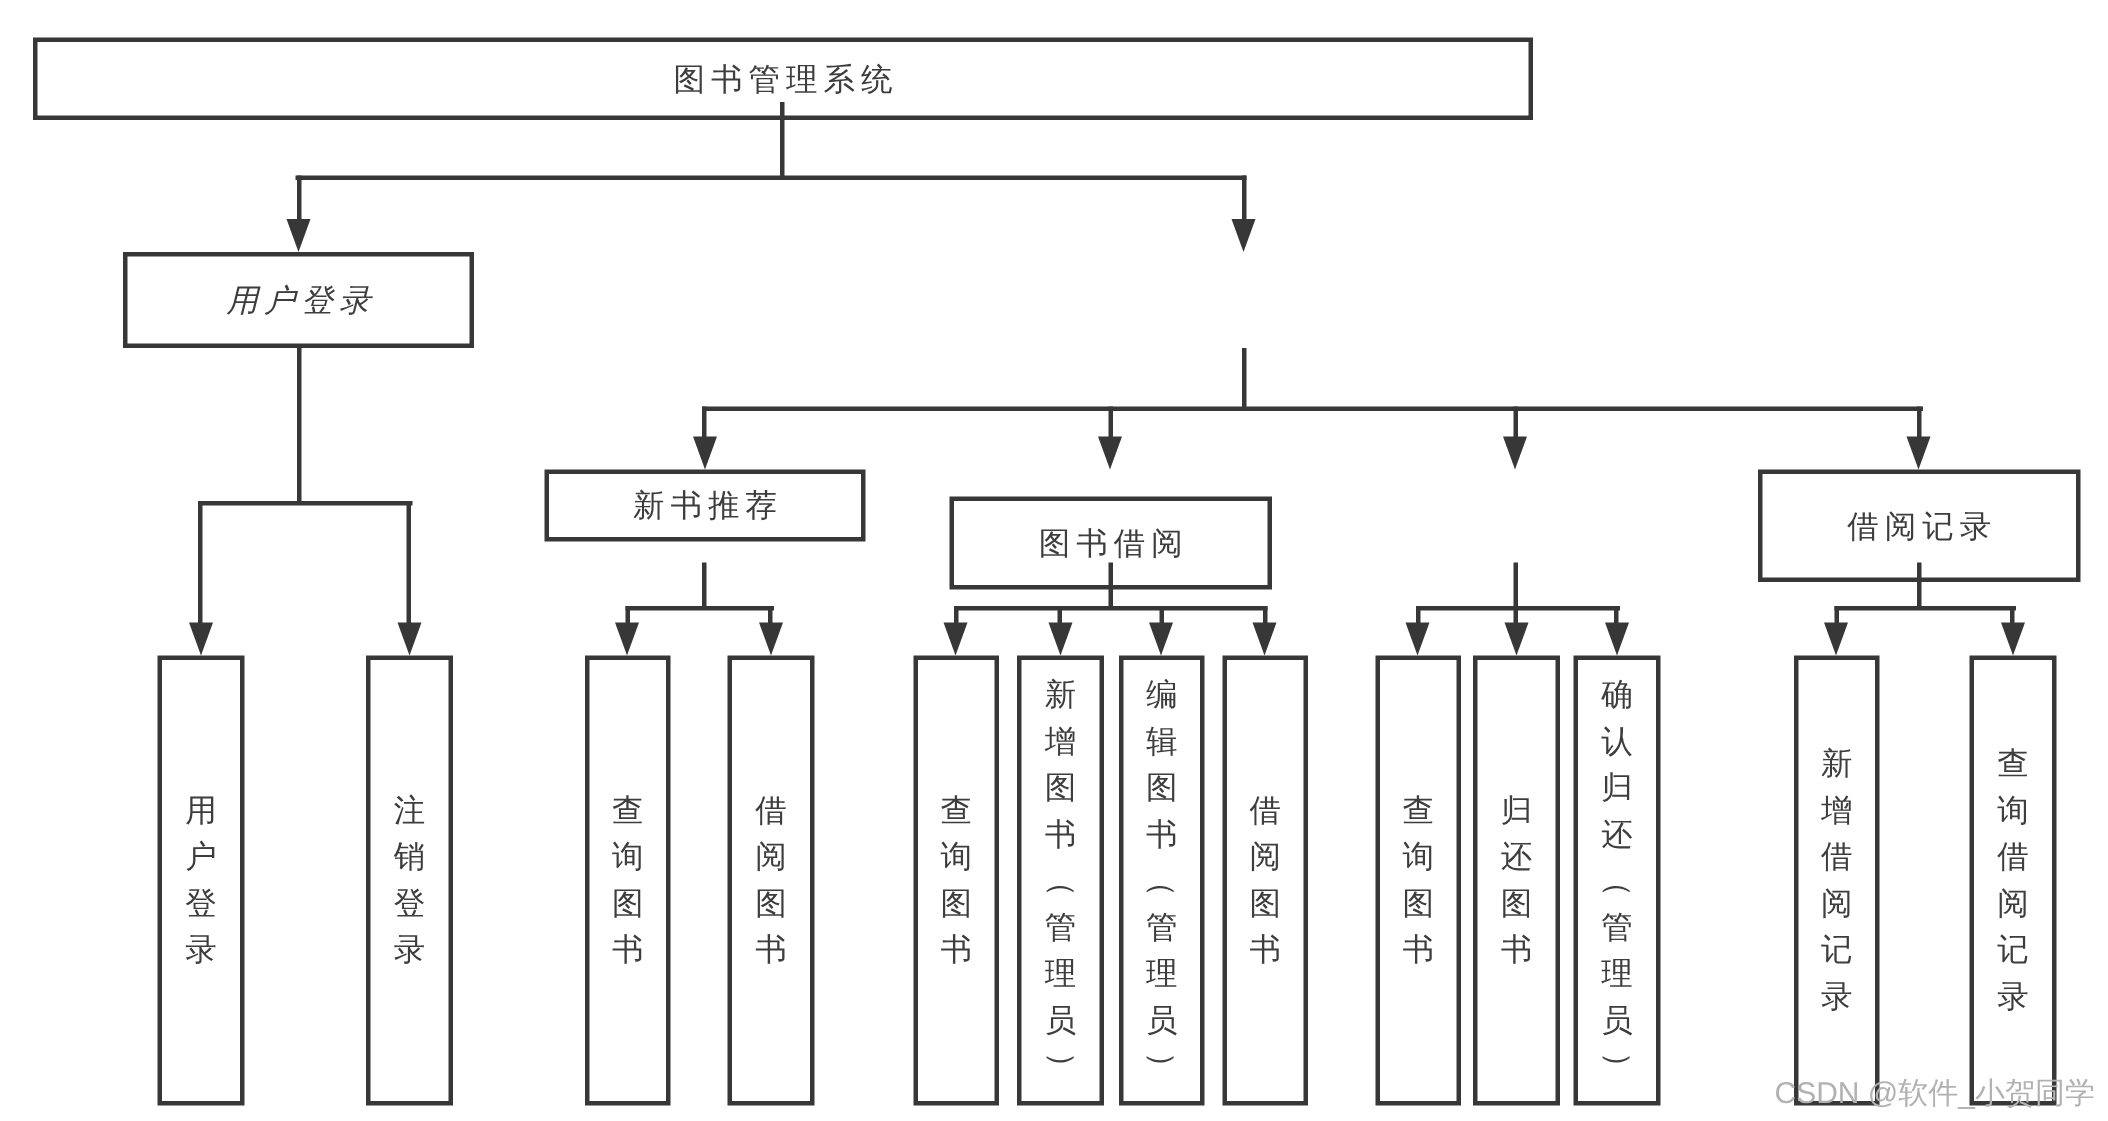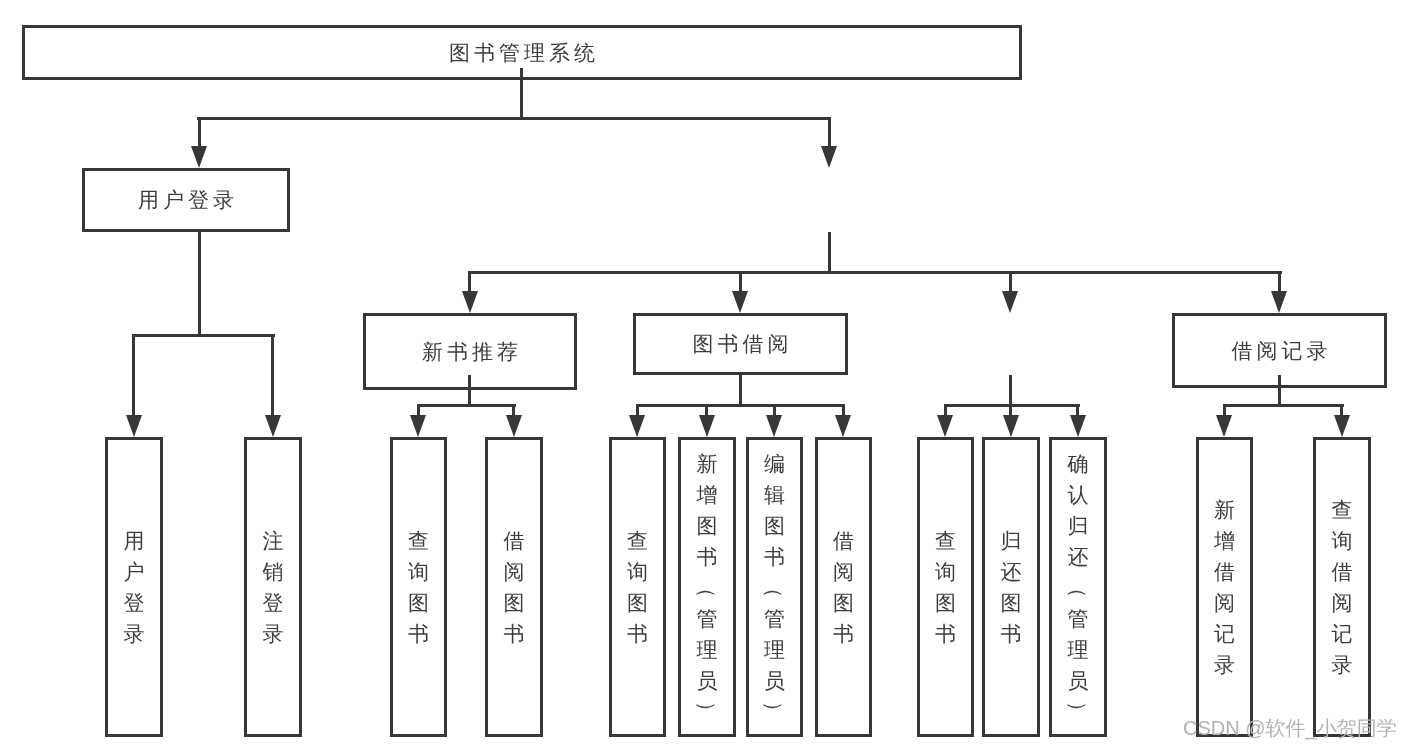--- a/index.html
+++ b/index.html
@@ -58,28 +58,28 @@
 </style>
 </head>
 <body>
 
 <div class="canvas">
 
   <div class="box" style="left:22px;top:13px;width:1000px;height:55px;margin-top:12px;">
     <span class="hlabel">图书管理系统</span>
   </div>
 
-  <div class="box" style="left:82px;top:168px;width:208px;height:64px;">
+  <div class="box" style="left:82px;top:168px;width:234px;height:64px;font-style:italic;">
     <span class="hlabel">用户登录</span>
   </div>
 
-  <div class="box" style="left:363px;top:313px;width:214px;height:77px;">
+  <div class="box" style="left:363px;top:313px;width:214px;height:48px;">
     <span class="hlabel">新书推荐</span>
   </div>
-  <div class="box" style="left:633px;top:313px;width:215px;height:62px;">
+  <div class="box" style="left:633px;top:331px;width:215px;height:62px;">
     <span class="hlabel">图书借阅</span>
   </div>
   <div class="box" style="left:1172px;top:313px;width:215px;height:75px;">
     <span class="hlabel">借阅记录</span>
   </div>
 
   <div class="box" style="left:105px;top:437px;width:58px;height:300px;">
     <span class="vlabel">
         <span class="vchar">用</span>
         <span class="vchar">户</span>

